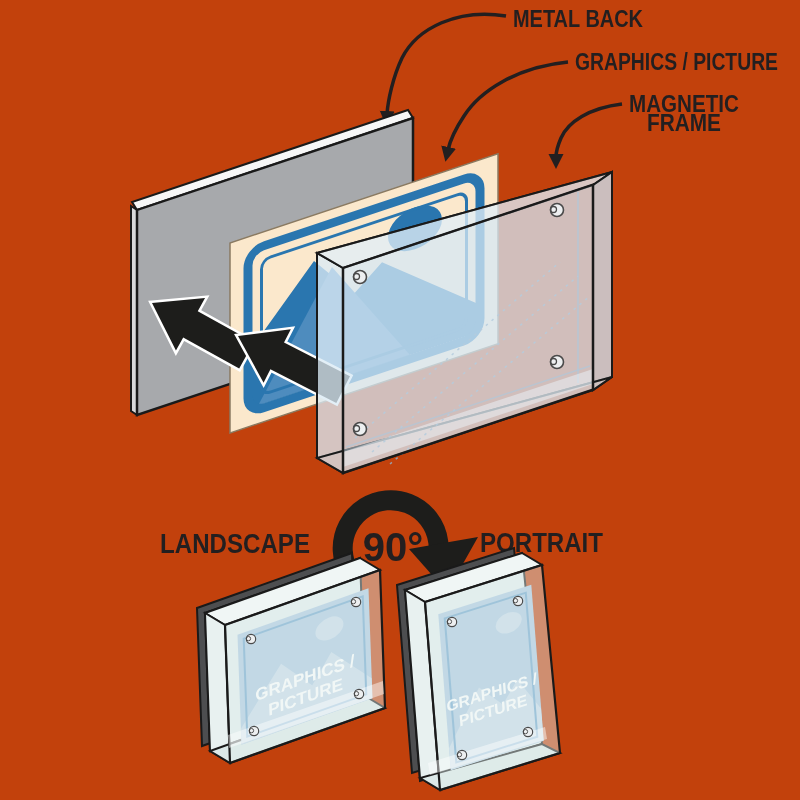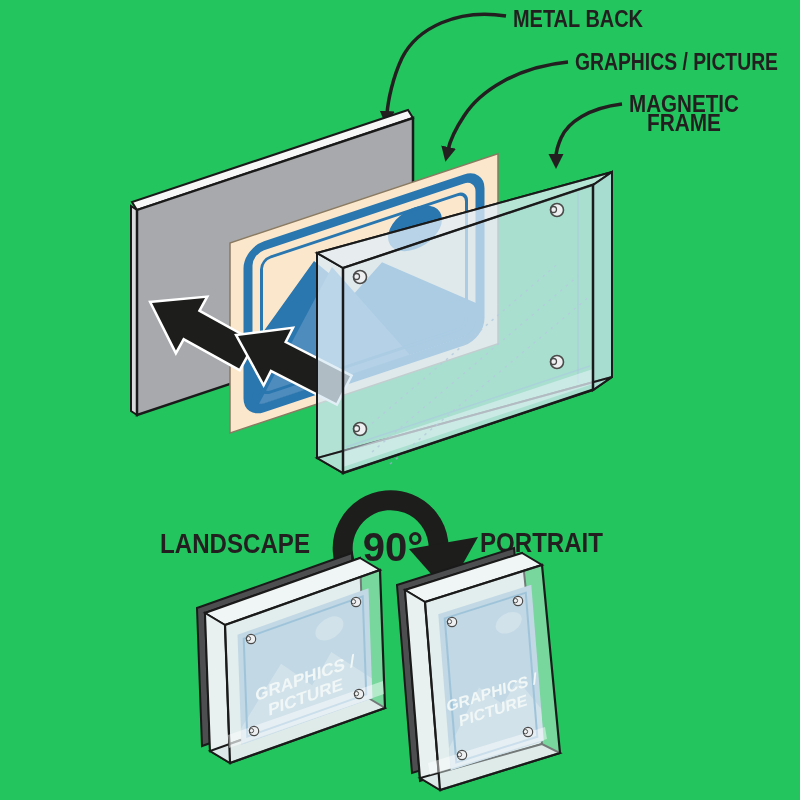--- a/index.html
+++ b/index.html
@@ -1,16 +1,16 @@
 <!DOCTYPE html>
 <html><head>
 <meta charset="utf-8">
 <style>
   html,body{margin:0;padding:0;background:#ffffff;}
-  .canvas{position:relative;width:800px;height:800px;background:#22c55e;overflow:hidden;
+  .canvas{position:relative;width:800px;height:800px;background:#c2410c;overflow:hidden;
           font-family:"Liberation Sans", sans-serif;}
   svg text{font-family:"Liberation Sans", sans-serif;}
   .lbl{font-weight:bold;fill:#231f20;}
   .phototxt{font-weight:bold;fill:#ffffff;}
 </style>
 </head>
 <body>
 
 <div class="canvas">
 <svg width="800" height="800" viewBox="0 0 800 800">

